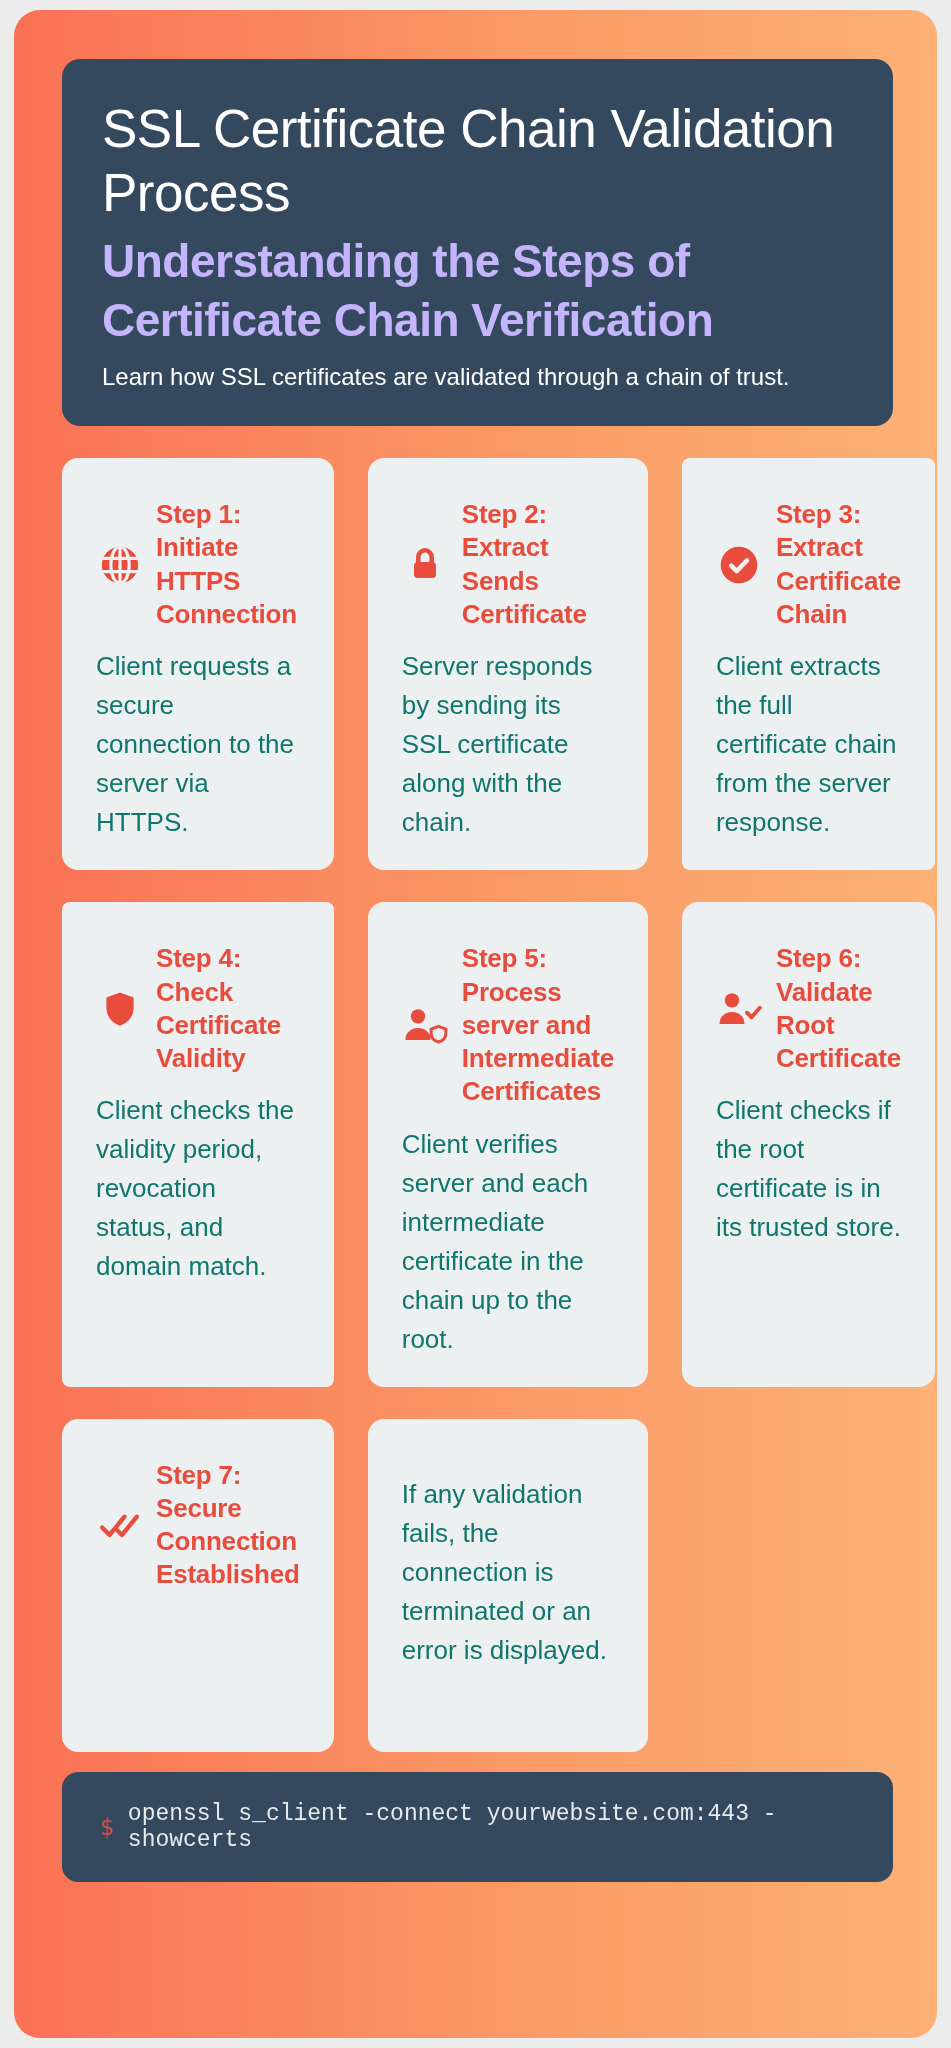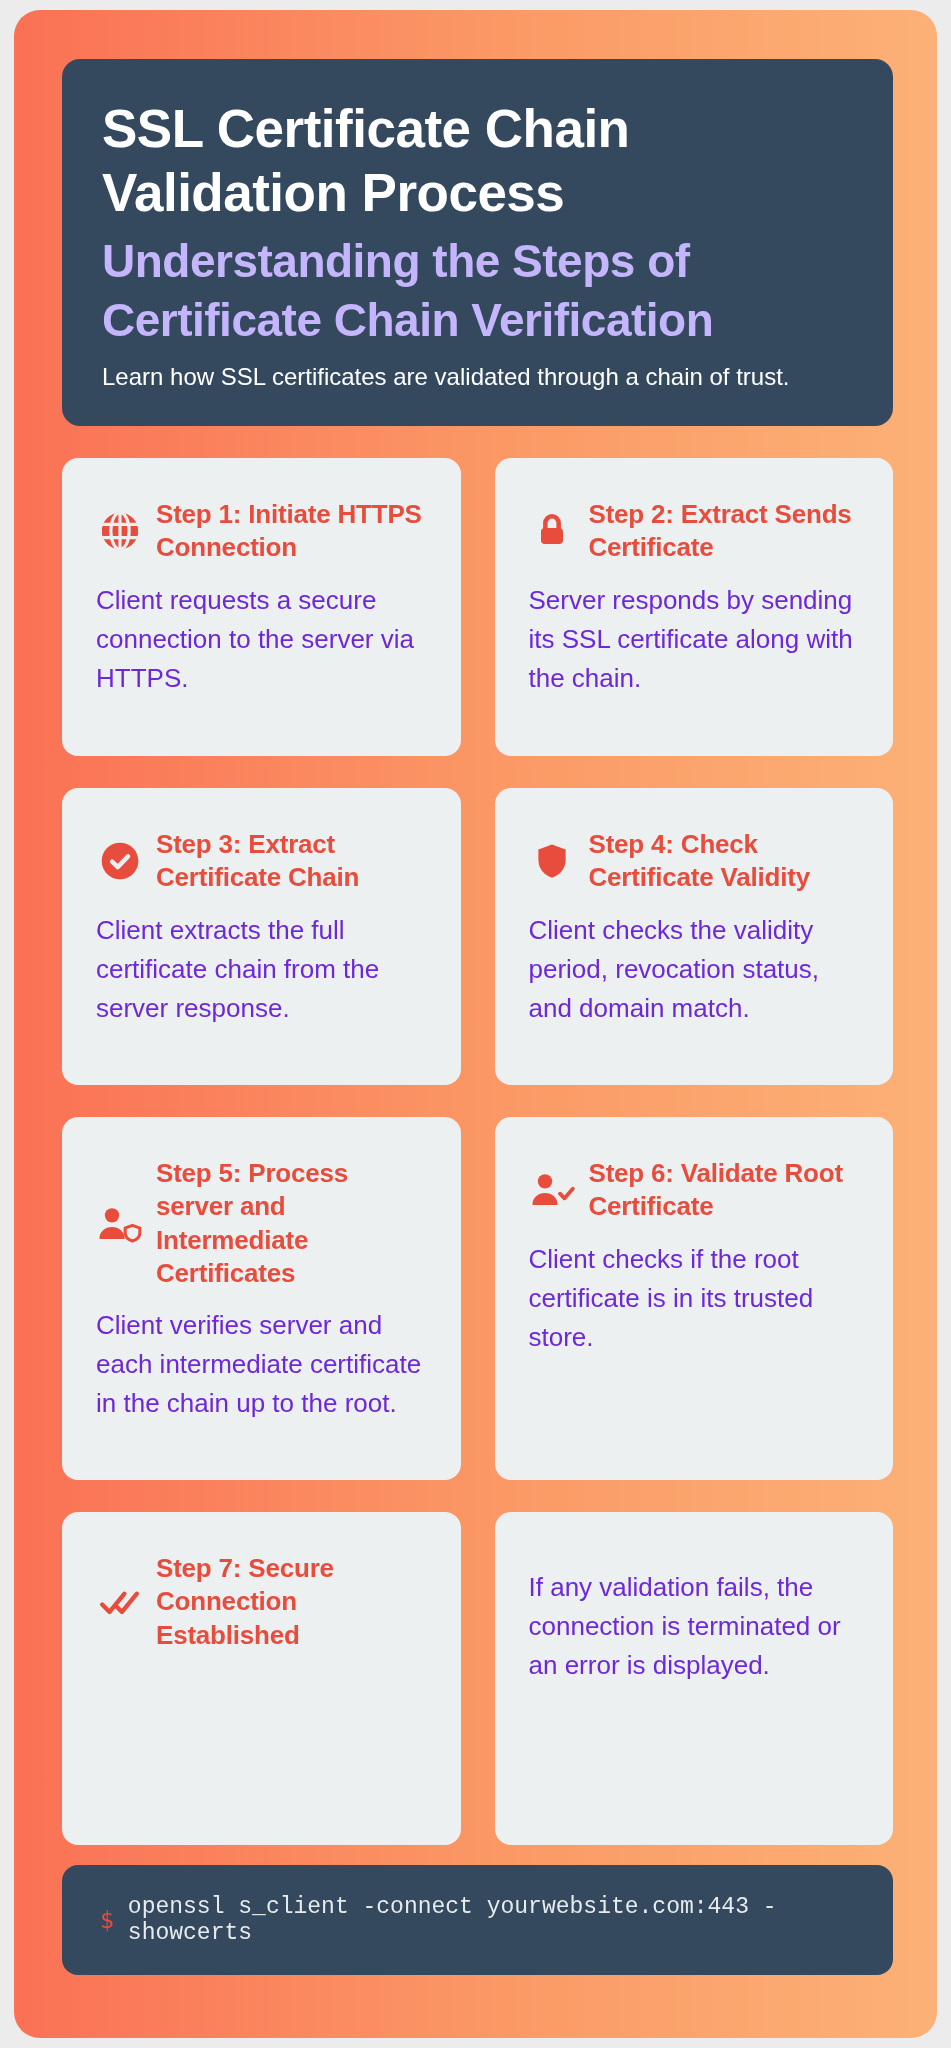--- a/index.html
+++ b/index.html
@@ -20,21 +20,21 @@
   
   .header-card {
     background:#34495e;
     border-radius:18px;
     padding:38px 40px 34px 40px;
     margin-bottom:32px;
   }
   .title {
     color:#ffffff;
     font-size:53px;
-    font-weight:700;
+    font-weight:400;
     line-height:1.2;
     letter-spacing:-0.5px;
   }
   .subtitle {
     color:#c4b5fd;
     font-size:46px;
     font-weight:700;
     line-height:1.27;
     letter-spacing:-0.5px;
     margin-top:8px;
@@ -42,31 +42,31 @@
   .description {
     color:#ffffff;
     font-size:24px;
     font-weight:400;
     line-height:1.3;
     margin-top:12px;
   }
   
   .grid {
     display:grid;
-    grid-template-columns:1fr 1fr;
+    grid-template-columns:1fr 1fr 1fr;
     column-gap:34px;
     row-gap:32px;
   }
   .card {
     background:#edf0f1;
     border-radius:16px;
     padding:40px 34px 28px 34px;
   }
   .card:nth-child(-n+2)            { min-height:298px; }
-  .card:nth-child(n+3):nth-child(-n+4){ min-height:297px; }
+  .card:nth-child(n+3):nth-child(-n+4){ min-height:297px;border-radius:8px; }
   .card:nth-child(n+5):nth-child(-n+6){ min-height:363px; }
   .card:nth-child(n+7)             { min-height:333px; }
   .card-head {
     display:flex;
     align-items:center;
     gap:13px;
   }
   .icon-box {
     flex:0 0 47px;
     display:flex;
@@ -74,21 +74,21 @@
     justify-content:center;
   }
   .card-title {
     color:#e74c3c;
     font-size:26px;
     font-weight:700;
     line-height:1.28;
     letter-spacing:-0.2px;
   }
   .card-body {
-    color:#6d28d9;
+    color:#0f766e;
     font-size:26px;
     line-height:1.5;
     margin-top:16px;
   }
   
   .terminal {
     background:#34495e;
     border-radius:16px;
     margin-top:20px;
     padding:29px 38px;

